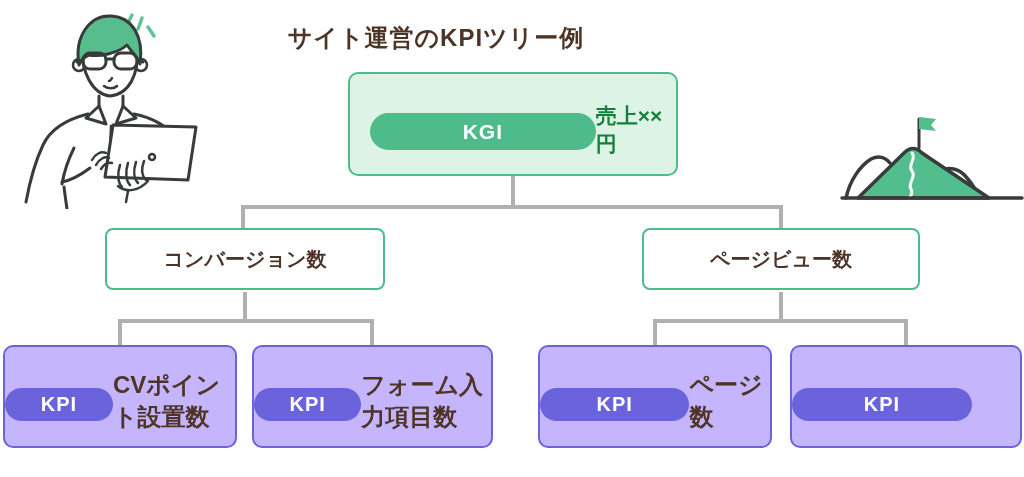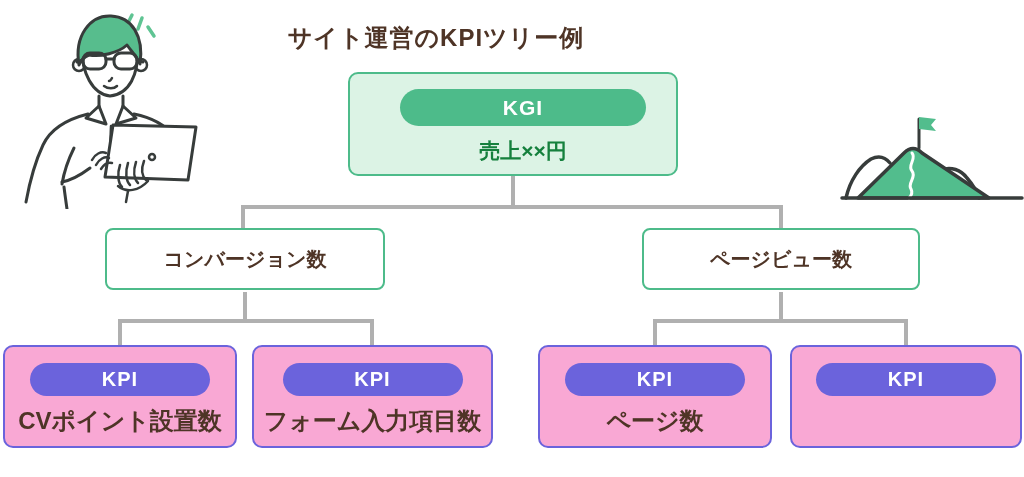--- a/index.html
+++ b/index.html
@@ -11,44 +11,44 @@
   #page-title{
     left:0;top:22px;width:872px;text-align:center;
     font-size:24px;font-weight:bold;color:#4e3426;letter-spacing:1px;
   }
   
   #connectors{left:0;top:0;}
   
   .kgi-card{
     left:348px;top:72px;width:330px;height:104px;box-sizing:border-box;
     background:#dcf3e5;border:2px solid #4dbb8a;border-radius:10px;
-    display:flex;flex-direction:column;align-items:center;padding-left:20px;
+    display:flex;flex-direction:row;align-items:center;padding-left:20px;
   }
   .kgi-pill{
     margin-top:15px;width:246px;height:37px;border-radius:19px;background:#4dbb8a;
     color:#ffffff;font-size:21px;font-weight:bold;letter-spacing:1px;
     display:flex;align-items:center;justify-content:center;
   }
   .kgi-value{
     margin-top:11px;font-size:21px;font-weight:bold;color:#15803d;
   }
   
   .branch-card{
     box-sizing:border-box;height:62px;background:#ffffff;
     border:2px solid #4dbb8a;border-radius:8px;
     display:flex;align-items:center;justify-content:center;
     font-size:20px;font-weight:bold;color:#4e3426;
   }
   #branch-0{left:105px;top:228px;width:280px;}
   #branch-1{left:642px;top:228px;width:278px;}
   
   .kpi-card{
-    box-sizing:border-box;height:103px;background:#f9a8d4;
+    box-sizing:border-box;height:103px;background:#c4b5fd;
     border:2.5px solid #6b63dc;border-radius:10px;
-    display:flex;flex-direction:column;align-items:center;top:345px;
+    display:flex;align-items:center;top:345px;
   }
   #kpi-0{left:3px;width:234px;}
   #kpi-1{left:252px;width:241px;}
   #kpi-2{left:538px;width:234px;}
   #kpi-3{left:790px;width:232px;}
   .kpi-pill{
     margin-top:16px;width:180px;height:33px;border-radius:17px;background:#6b63dc;
     color:#ffffff;font-size:20px;font-weight:bold;letter-spacing:1px;
     display:flex;align-items:center;justify-content:center;
   }

